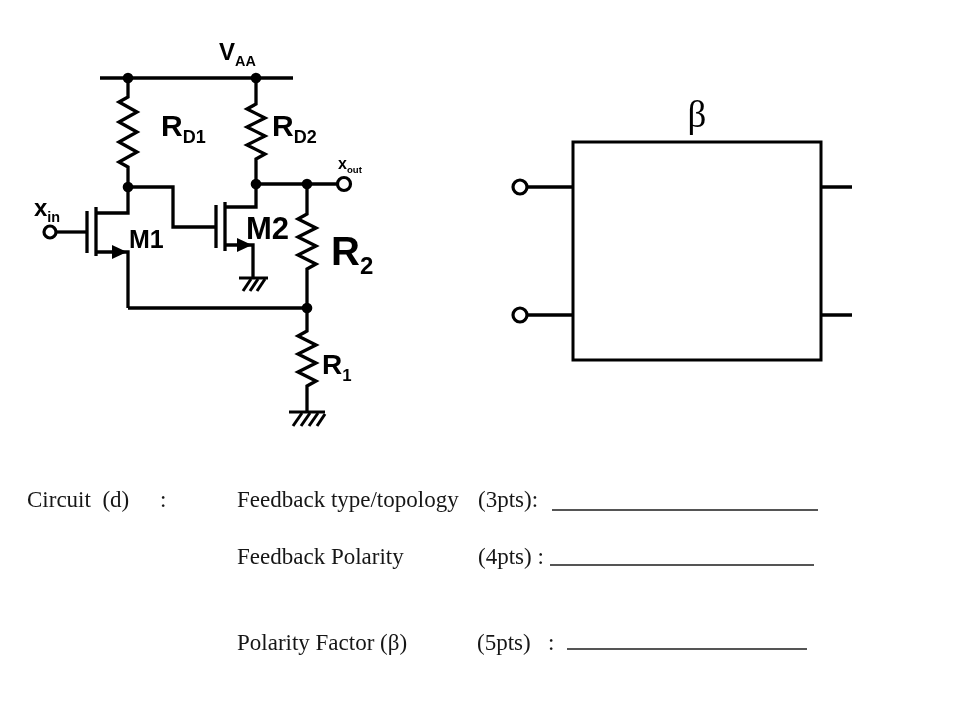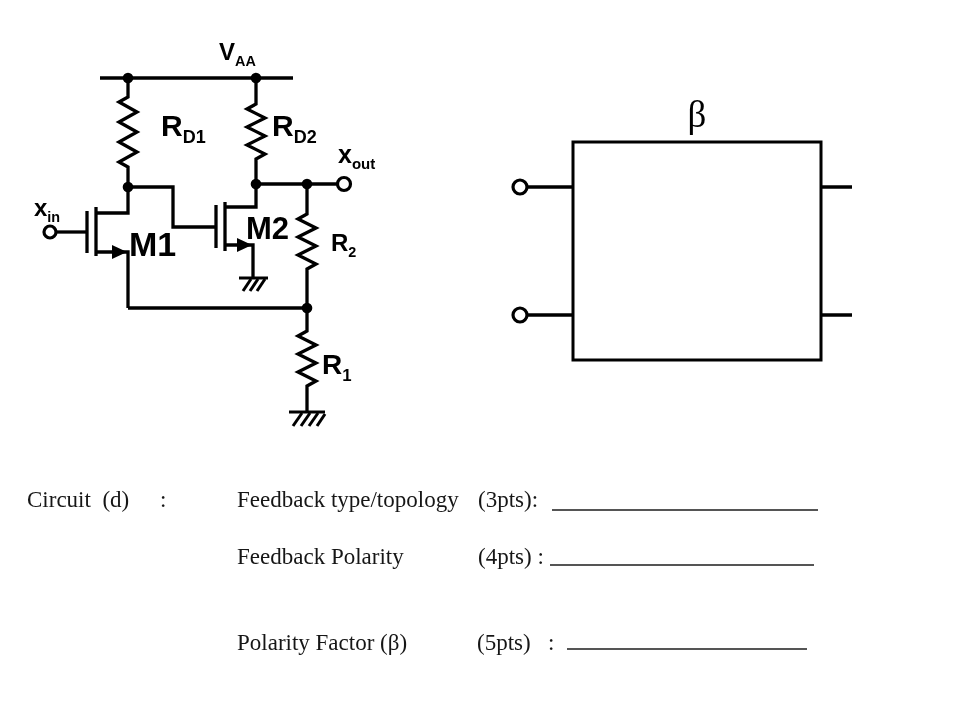--- a/index.html
+++ b/index.html
@@ -97,24 +97,24 @@
       <circle cx="520" cy="315" r="7"></circle>
       <circle cx="873" cy="187" r="7"></circle>
       <circle cx="873" cy="315" r="7"></circle>
     </g>
   </svg>
 
   <div class="lbl" style="left:219px;top:40px;font-size:24px"><span>V</span><sub>AA</sub></div>
   <div class="lbl" style="left:161px;top:111px;font-size:30px"><span>R</span><sub>D1</sub></div>
   <div class="lbl" style="left:272px;top:111px;font-size:30px"><span>R</span><sub>D2</sub></div>
   <div class="lbl" style="left:34px;top:196px;font-size:24px"><span>x</span><sub>in</sub></div>
-  <div class="lbl" style="left:338px;top:142px;font-size:25px"><span>x</span><sub>out</sub></div>
-  <div class="lbl" style="left:129px;top:227px;font-size:34px">M1</div>
+  <div class="lbl" style="left:338px;top:156px;font-size:16px"><span>x</span><sub>out</sub></div>
+  <div class="lbl" style="left:129px;top:227px;font-size:25px">M1</div>
   <div class="lbl" style="left:246px;top:213px;font-size:31px">M2</div>
-  <div class="lbl" style="left:331px;top:231px;font-size:24px"><span>R</span><sub>2</sub></div>
+  <div class="lbl" style="left:331px;top:231px;font-size:40px"><span>R</span><sub>2</sub></div>
   <div class="lbl" style="left:322px;top:351px;font-size:28px"><span>R</span><sub>1</sub></div>
   <div class="beta-lbl">β</div>
 
   <span class="qtext" style="left:27px;top:487px">Circuit  (d)</span>
   <span class="qtext" style="left:160px;top:487px">:</span>
 
   <div>
     <span class="qtext" style="left:237px;top:487px">Feedback type/topology</span>
     <span class="qtext" style="left:478px;top:487px">(3pts):</span>
     <div class="blank" style="left:552px;top:509px;width:266px"></div>

